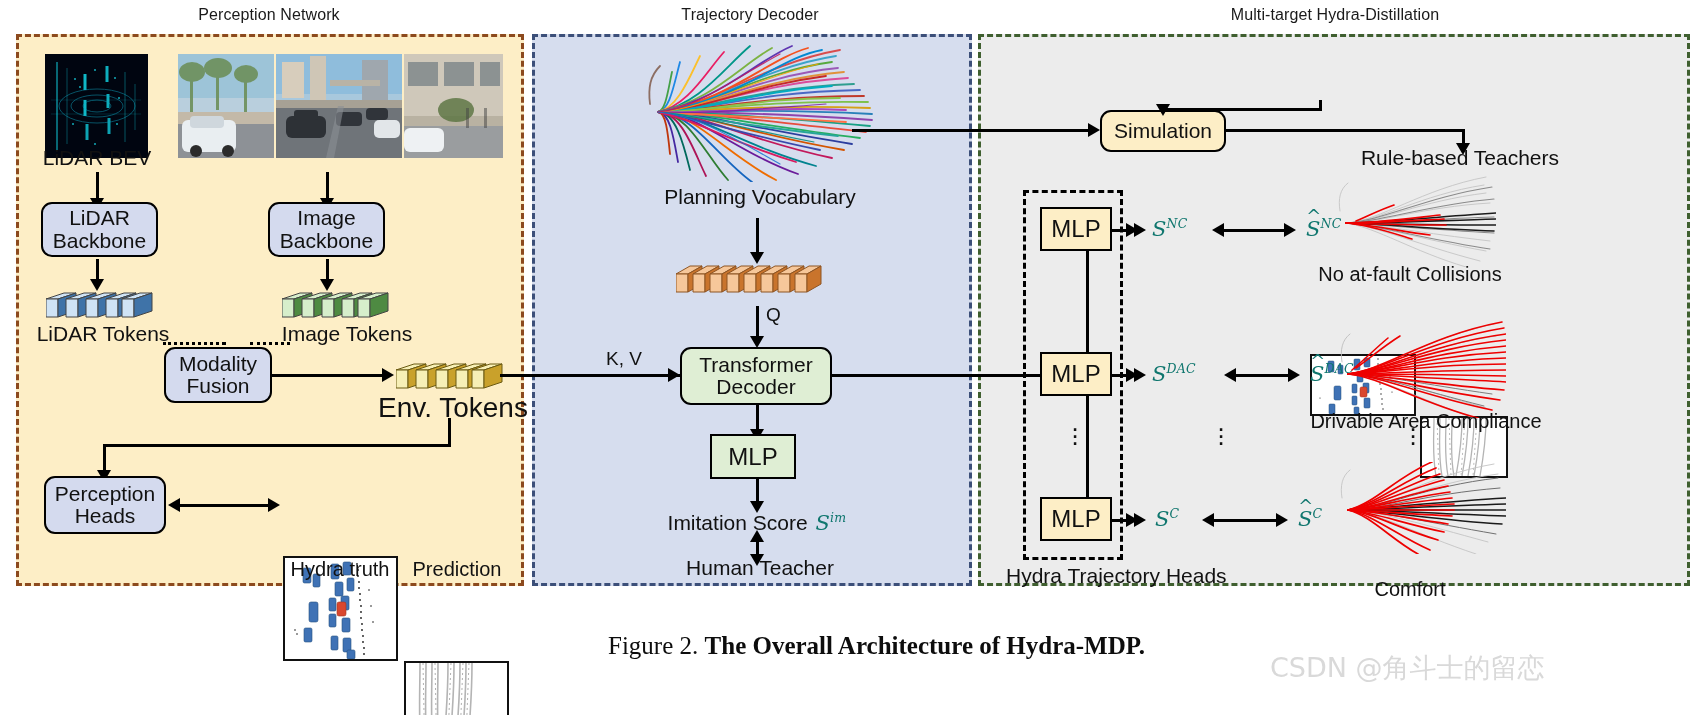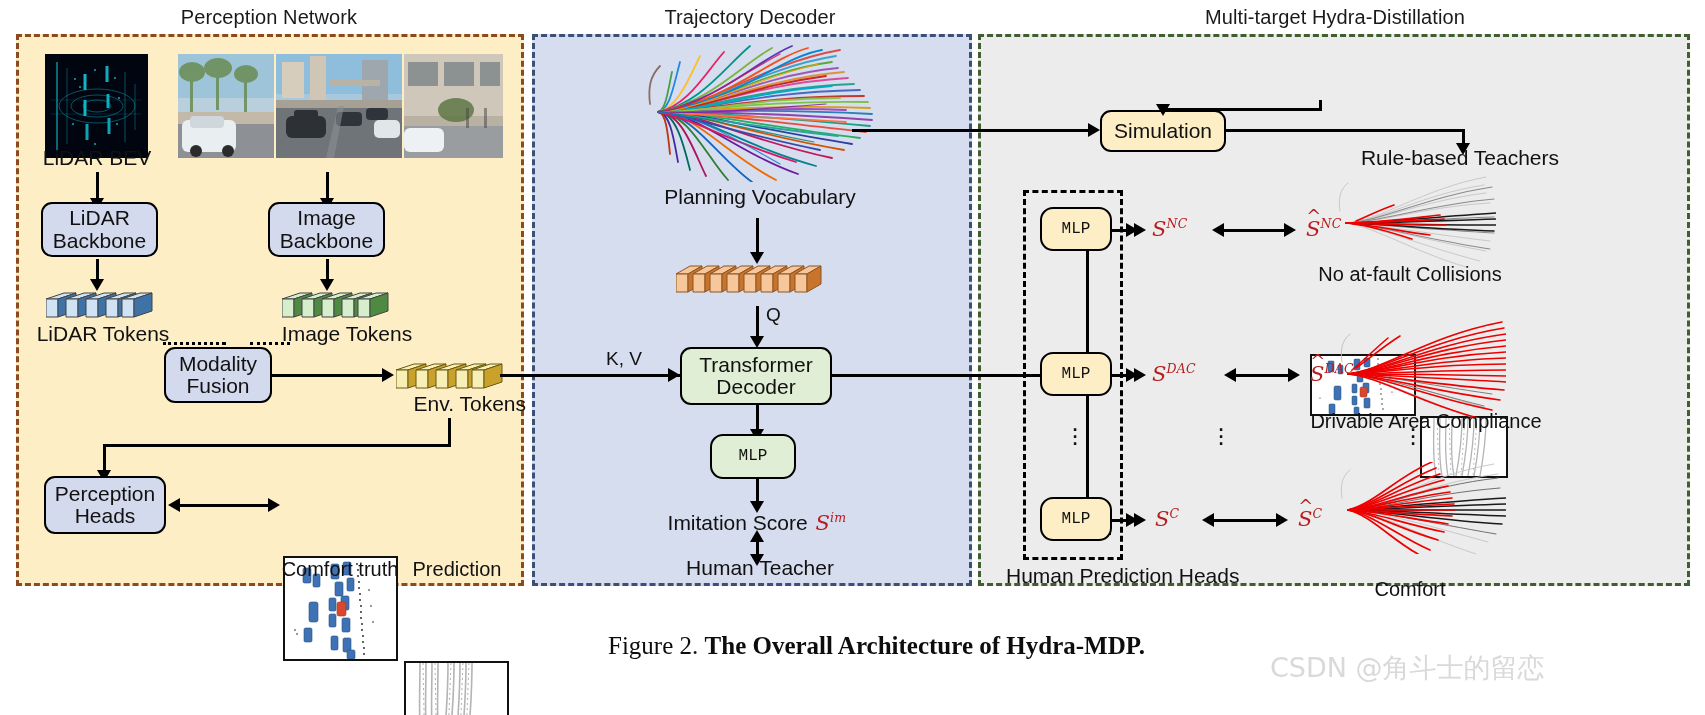--- a/index.html
+++ b/index.html
@@ -12,21 +12,21 @@
     color: #000;
     overflow: hidden;
     position: relative;
   }
   #root { position: relative; width: 1705px; height: 715px; }
 
   .abs { position: absolute; }
 
   
   .panel-title {
-    font-size: 20px;
+    font-size: 16px;
     color: #1a1a1a;
     text-align: center;
     white-space: nowrap;
     letter-spacing: 0.1px;
   }
 
   
   .panel {
     box-sizing: border-box;
     border-style: dashed;
@@ -55,38 +55,38 @@
     justify-content: center;
     text-align: center;
     font-size: 21px;
     line-height: 1.06;
     color: #111;
     white-space: pre-line;
   }
   .nodebox.blue   { background: #d4daee; }
   .nodebox.green  { background: #dfeed4; }
   .nodebox.yellow { background: #fdeec6; }
-  .nodebox.small  { font-size: 16px; border-radius: 13px; font-family: Liberation Mono, monospace; }
+  .nodebox.small  { font-size: 24px; border-radius: 0; }
 
   
   .lbl {
     font-size: 20px;
     color: #111;
     white-space: nowrap;
     text-align: center;
   }
   .lbl.kv { font-size: 19px; }
 
   
   .score {
     font-family: "DejaVu Serif", serif;
     font-style: italic;
     font-size: 21px;
     white-space: nowrap;
-    color: #b91c1c;
+    color: #0f766e;
   }
   .score sup {
     font-size: 12.5px;
     font-style: italic;
     vertical-align: super;
     letter-spacing: .3px;
   }
   .score .hat { position: relative; }
   .score .hat::before {
     content: "^";
@@ -392,21 +392,21 @@
           <polygon points="12,14 30,8 30,26 12,32" fill="#c9a12b"></polygon>
         </g>
         <g transform="translate(76,0)">
           <polygon points="0,14 18,8 30,8 12,14" fill="#f7efb6"></polygon>
           <polygon points="0,14 12,14 12,32 0,32" fill="#f7efb6"></polygon>
           <polygon points="12,14 30,8 30,26 12,32" fill="#c9a12b"></polygon>
         </g>
       </g>
     </svg>
   </div>
-  <div class="abs lbl" style="left:378px; top:392px; width:148px; font-size:21px;text-align:right;">Env. Tokens</div>
+  <div class="abs lbl" style="left:378px; top:392px; width:148px; font-size:28px;text-align:right;">Env. Tokens</div>
 
   <div class="abs ln h" style="left:500px; top:374px; width:200px;"></div>
 
   <div class="abs ln v" style="left:448px; top:418px; height:28px;"></div>
   <div class="abs ln h" style="left:103px; top:444px; width:348px;"></div>
   <div class="abs ln v" style="left:103px; top:444px; height:28px;"></div>
   <div class="abs arrowhead ah-down" style="left:97px; top:470px;"></div>
 
   <div class="abs nodebox blue" style="left:44px; top:476px; width:122px; height:58px;">Perception
 Heads</div>
@@ -454,21 +454,21 @@
           <circle cx="79" cy="90" r="0.9"></circle>
         <circle cx="79" cy="96" r="0.9"></circle>
         <circle cx="84" cy="32" r="0.8"></circle>
           <circle cx="86" cy="48" r="0.8"></circle>
           <circle cx="88" cy="64" r="0.8"></circle>
         <circle cx="10" cy="72" r="0.8"></circle>
           <circle cx="12" cy="76" r="0.8"></circle>
       </g>
     </svg>
   </div>
-  <div class="abs lbl" style="left:272px; top:558px; width:136px; font-size:20px;">Comfort truth</div>
+  <div class="abs lbl" style="left:272px; top:558px; width:136px; font-size:20px;">Hydra truth</div>
 
   <div class="abs imgbox" style="left:404px; top:452px; width:105px; height:105px;">
     <svg width="101" height="101" viewBox="0 0 101 101" style="display:block">
       <rect width="101" height="101" fill="#fff"></rect>
       <g stroke="#b4b4b4" stroke-width="1.6" fill="none">
         <path d="M14 0 C14 30 12 60 16 101"></path>
         <path d="M20 0 C20 30 18 60 22 101"></path>
         <path d="M26 0 C26 30 24 60 28 101"></path>
         <path d="M32 0 C32 32 30 62 34 101"></path>
         <path d="M42 0 C42 30 40 60 36 101"></path>
@@ -704,21 +704,21 @@
     </svg>
   </div>
 
   <div class="abs ln h" style="left:1226px; top:129px; width:238px;"></div>
   <div class="abs ln v" style="left:1462px; top:129px; height:18px;"></div>
   <div class="abs arrowhead ah-down" style="left:1456px; top:143px;"></div>
 
   <div class="abs lbl" style="left:1290px; top:146px; width:340px; font-size:21px;">Rule-based Teachers</div>
 
   <div class="abs dashgroup" style="left:1023px; top:190px; width:100px; height:370px;"></div>
-  <div class="abs lbl" style="left:1006px; top:564px; width:280px; text-align:left; font-size:21px;">Human Prediction Heads</div>
+  <div class="abs lbl" style="left:1006px; top:564px; width:280px; text-align:left; font-size:21px;">Hydra Trajectory Heads</div>
 
   <div class="abs ln v" style="left:1086px; top:222px; height:310px;"></div>
   <div class="abs" style="left:1086px; top:215px; width:22px; height:22px; border-left:3px solid #000; border-top:3px solid #000; border-top-left-radius:12px;"></div>
   <div class="abs" style="left:1086px; top:510px; width:22px; height:22px; border-left:3px solid #000; border-bottom:3px solid #000; border-bottom-left-radius:12px;"></div>
 
   <div class="abs ln h" style="left:1104px; top:229px; width:28px;"></div>
   <div class="abs arrowhead ah-right" style="left:1126px; top:223px;"></div>
   <div class="abs nodebox yellow small" style="left:1040px; top:207px; width:72px; height:44px;">MLP</div>
   <div class="abs ln h" style="left:1112px; top:229px; width:28px;"></div>
   <div class="abs arrowhead ah-right" style="left:1134px; top:223px;"></div>

